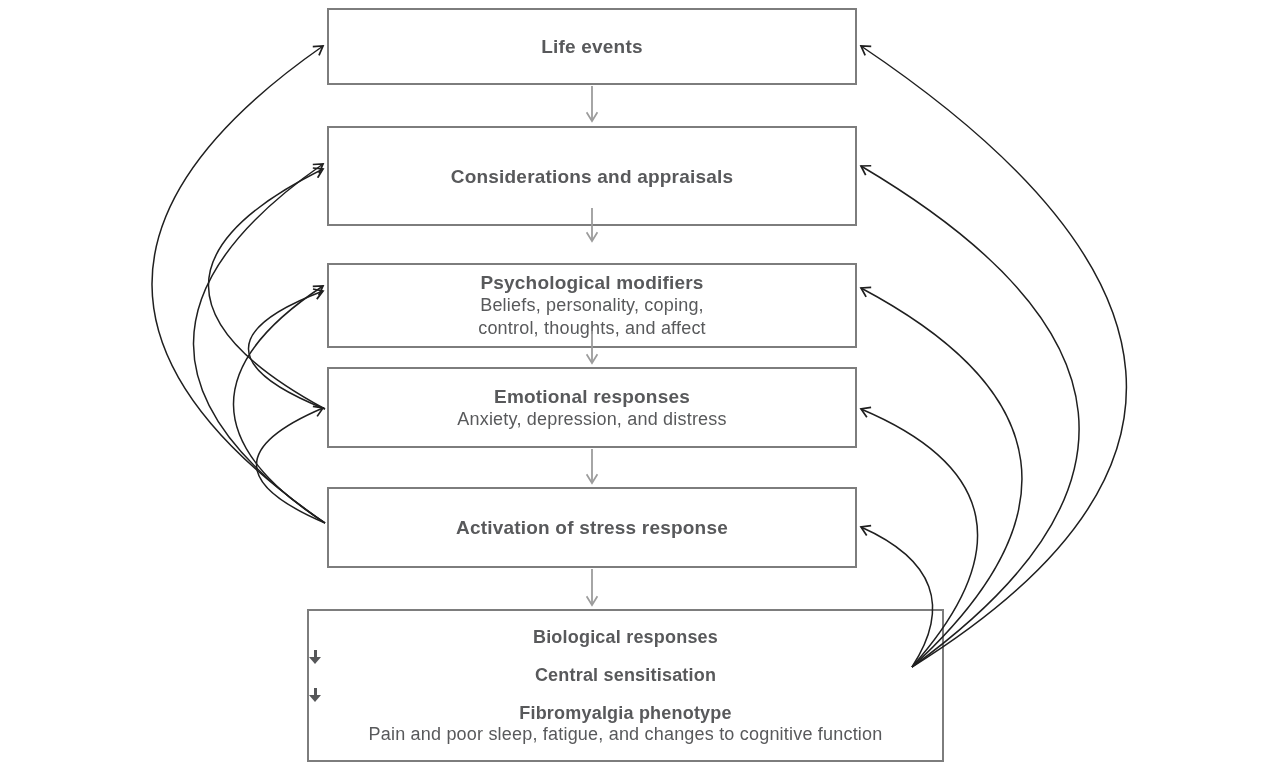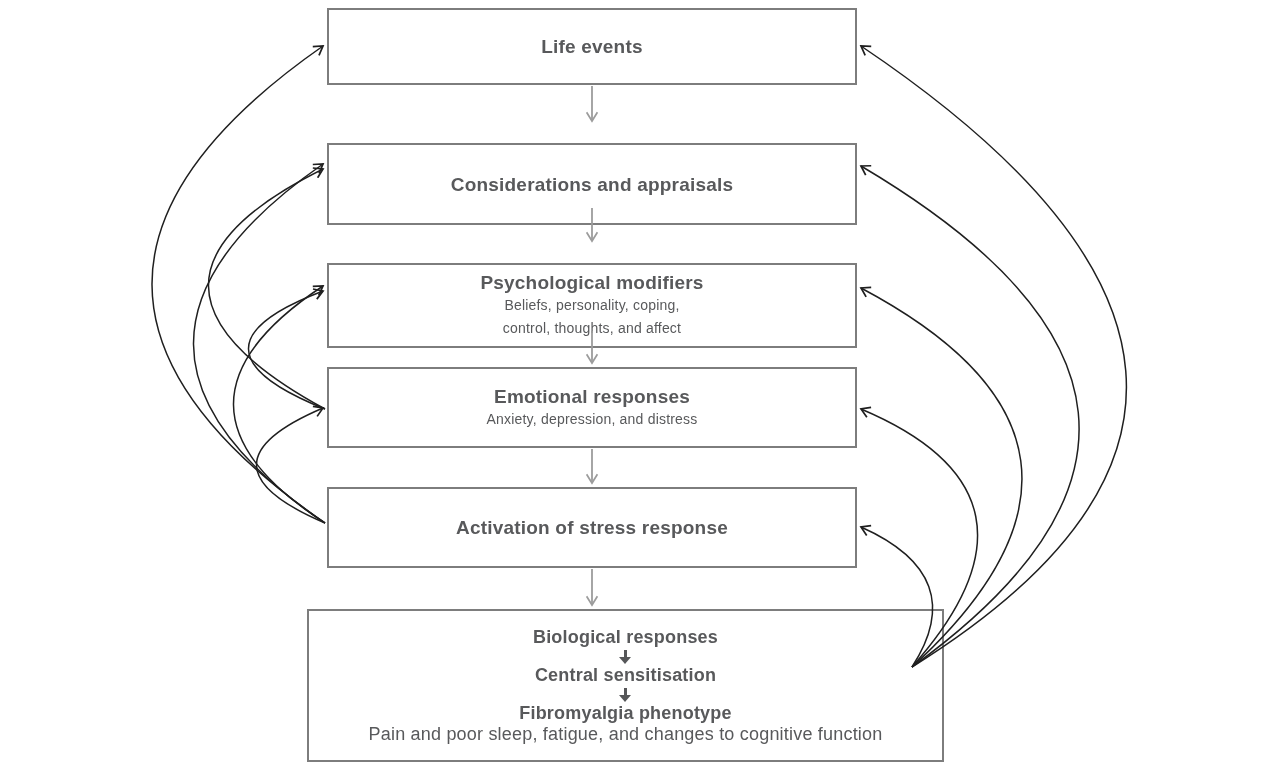--- a/index.html
+++ b/index.html
@@ -18,28 +18,27 @@
     pointer-events: none;
   }
   .box {
     position: absolute;
     box-sizing: border-box;
     border: 2px solid #7d7d7d;
     background: #ffffff;
     color: #58595b;
     display: flex;
     flex-direction: column;
-    align-items: center;
     justify-content: center;
     text-align: center;
     line-height: 23px;
     letter-spacing: 0.2px;
   }
   .box .title { font-weight: bold; font-size: 19px; }
-  .box .subtitle { font-weight: normal; font-size: 14px; }
+  .box .subtitle { font-weight: normal; font-size: 18px; }
   .outcome-box { line-height: 19px; }
   .outcome-box .title { font-size: 18px; }
   .outcome-box .subtitle { font-size: 18px; margin-top: 2px; }
   .mini-arrow {
     position: relative;
     width: 13px; height: 14px;
     margin: 3px 0 2px 0;
   }
   .mini-arrow::before {
     content: "";
@@ -60,21 +59,21 @@
 </style>
 </head>
 <body>
 
 <div class="stage">
 
   <div class="box" style="left:327px; top:8px; width:530px; height:77px;">
     <div class="title">Life events</div>
   </div>
 
-  <div class="box" style="left:327px; top:143px; width:530px; height:82px;">
+  <div class="box" style="left:327px; top:126px; width:530px; height:100px;">
     <div class="title">Considerations and appraisals</div>
   </div>
 
   <div class="box" style="left:327px; top:263px; width:530px; height:85px;">
     <div class="title">Psychological modifiers</div>
     <div class="subtitle">Beliefs, personality, coping,</div>
     <div class="subtitle">control, thoughts, and affect</div>
   </div>
 
   <div class="box" style="left:327px; top:487px; width:530px; height:81px;">

